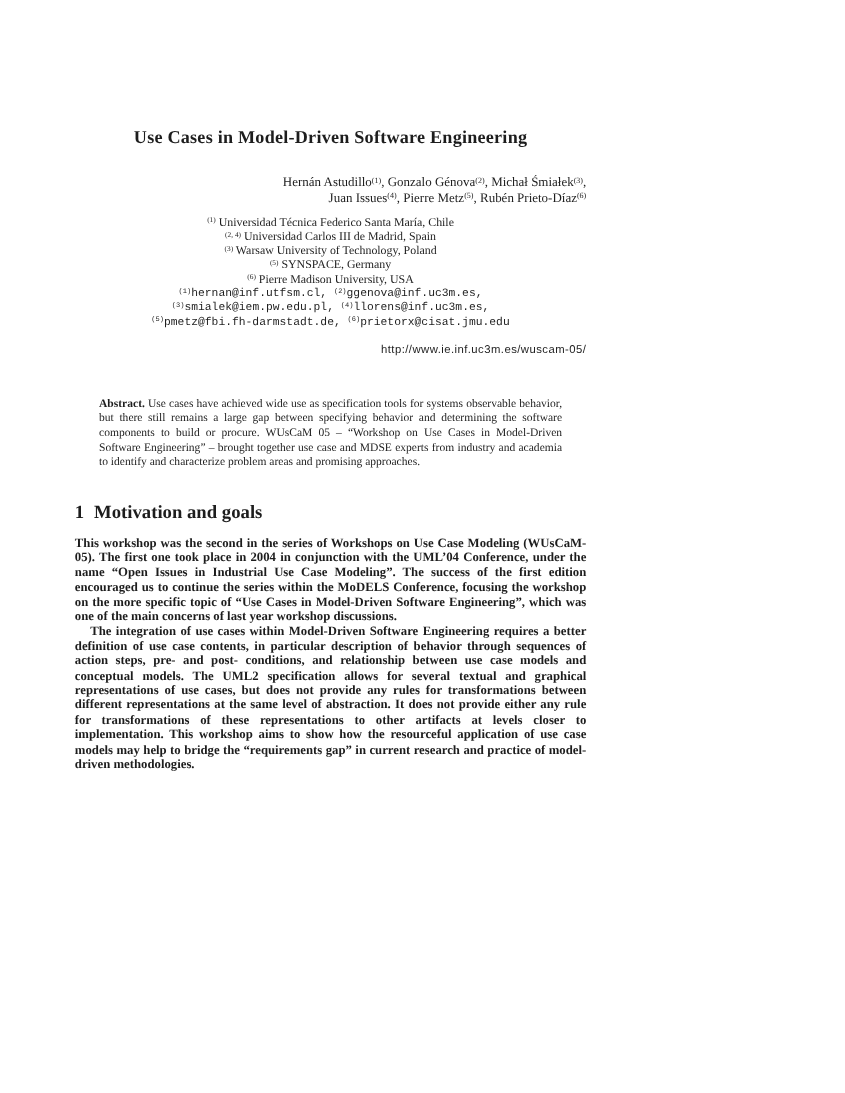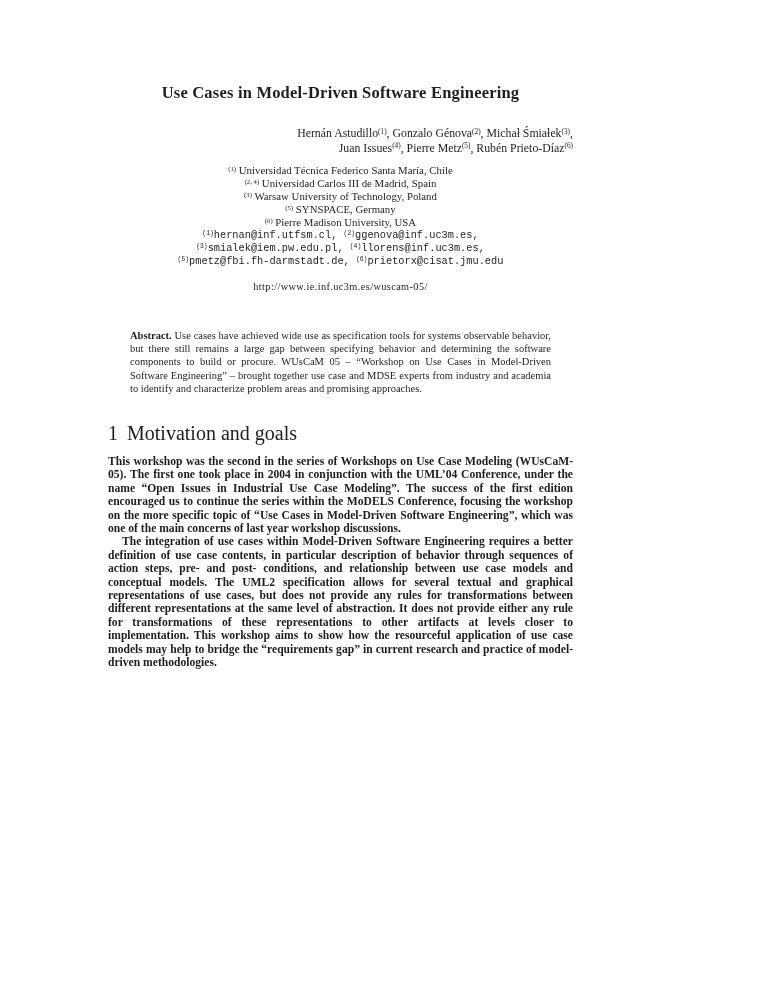--- a/index.html
+++ b/index.html
@@ -10,22 +10,22 @@
   body {
     width: 768px;
     height: 994px;
     overflow: hidden;
     color: #1d1d1d;
     font-family: "Liberation Serif", serif;
   }
   .page {
     position: relative;
     width: 465px;
-    margin-left: 108px;
-    padding-top: 83px;
+    margin-left: 68px;
+    padding-top: 115px;
     box-sizing: border-box;
   }
   sup {
     font-size: 0.62em;
     line-height: 0;
     vertical-align: baseline;
     position: relative;
     top: -0.45em;
   }
   .title {
@@ -49,39 +49,39 @@
     line-height: 13px;
   }
   .emails {
     text-align: center;
     font-family: "Liberation Mono", "DejaVu Sans Mono", monospace;
     font-size: 10.3px;
     line-height: 13px;
   }
   .url {
     margin-top: 12px;
-    text-align: center;
-    font-family: Liberation Serif, serif;
+    text-align: right;
+    font-family: Liberation Sans, sans-serif;
     font-size: 10.3px;
     line-height: 13px;
     letter-spacing: 0.4px;
   }
   .abstract {
     margin: 36px 22px 0 22px;
     text-align: justify;
     font-size: 10.5px;
     line-height: 13.2px;
   }
   .abstract .abstract-label {
     font-weight: bold;
   }
   .section-heading {
     margin: 30px 0 0 0;
-    font-size: 20px;
-    font-weight: normal;
+    font-size: 17px;
+    font-weight: bold;
     line-height: 17px;
   }
   .section-heading .section-number {
     margin-right: 9px;
   }
   .body-para {
     margin: 0;
     text-align: justify;
     font-size: 11.6px;
     line-height: 13.4px;

